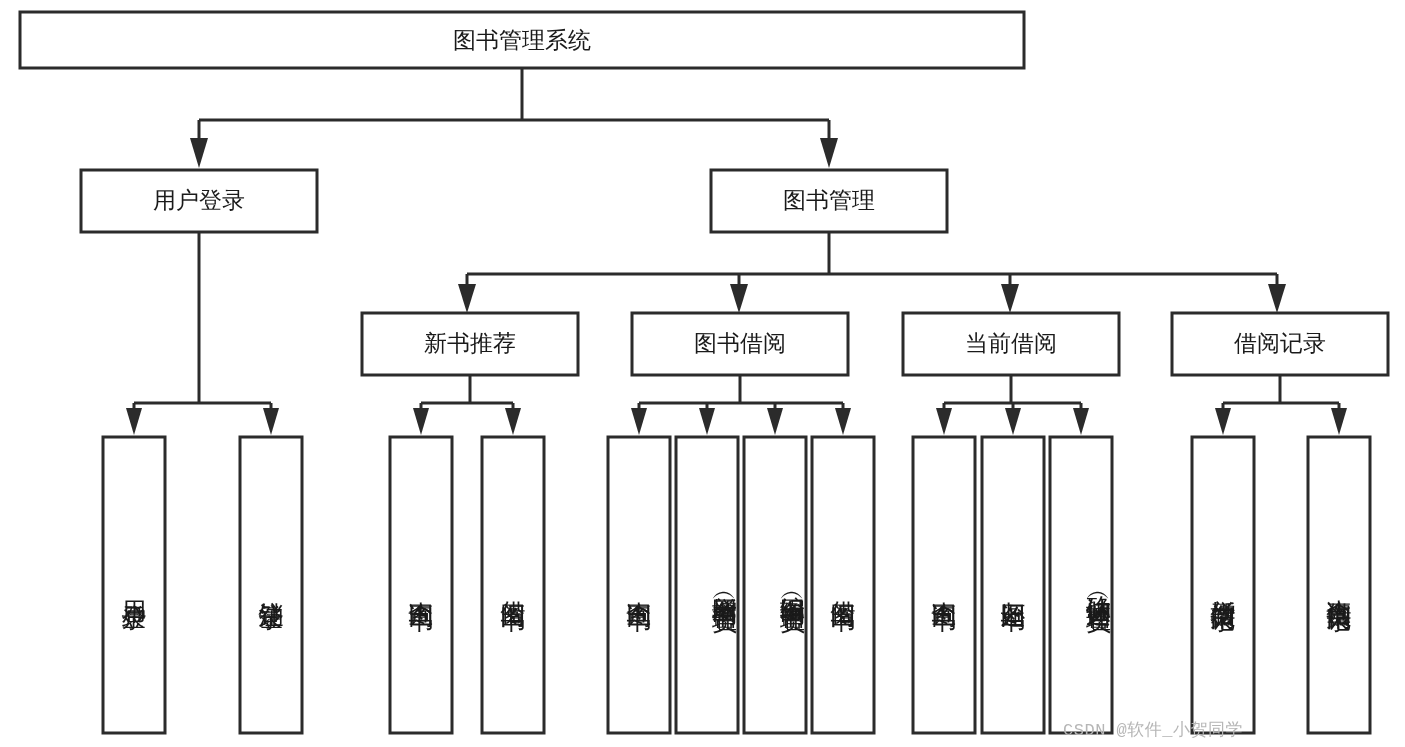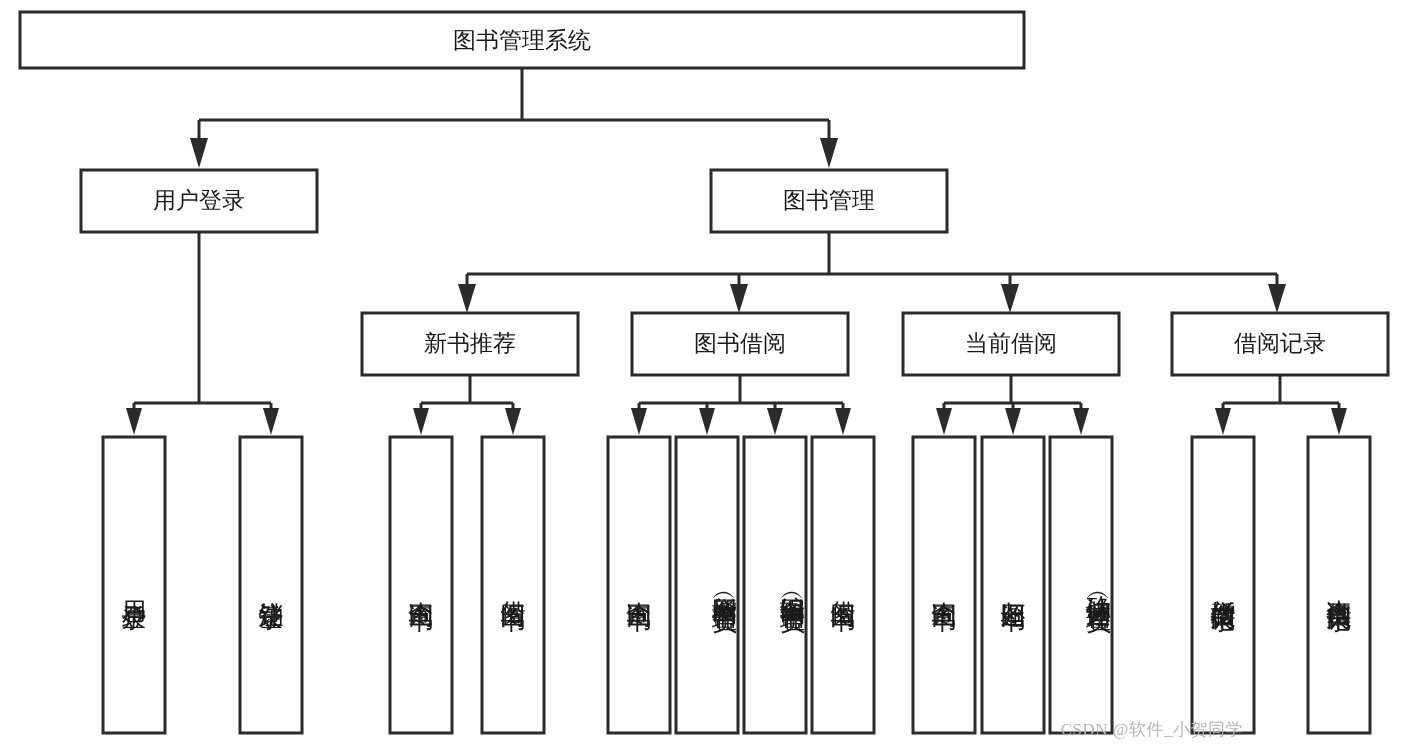--- a/index.html
+++ b/index.html
@@ -59,21 +59,21 @@
     line-height: 1.08;
     letter-spacing: 2px;
     color: #1a1a1a;
     white-space: nowrap;
     pointer-events: none;
   }
   .watermark {
     position: absolute;
     right: 10px;
     bottom: 6px;
-    font-family: Liberation Serif, serif;
+    font-family: Liberation Mono, monospace;
     font-size: 17px;
     color: #b6b6b6;
     letter-spacing: 0.5px;
     white-space: nowrap;
   }
 </style>
 </head>
 <body>
 
 <div id="diagram-root">

